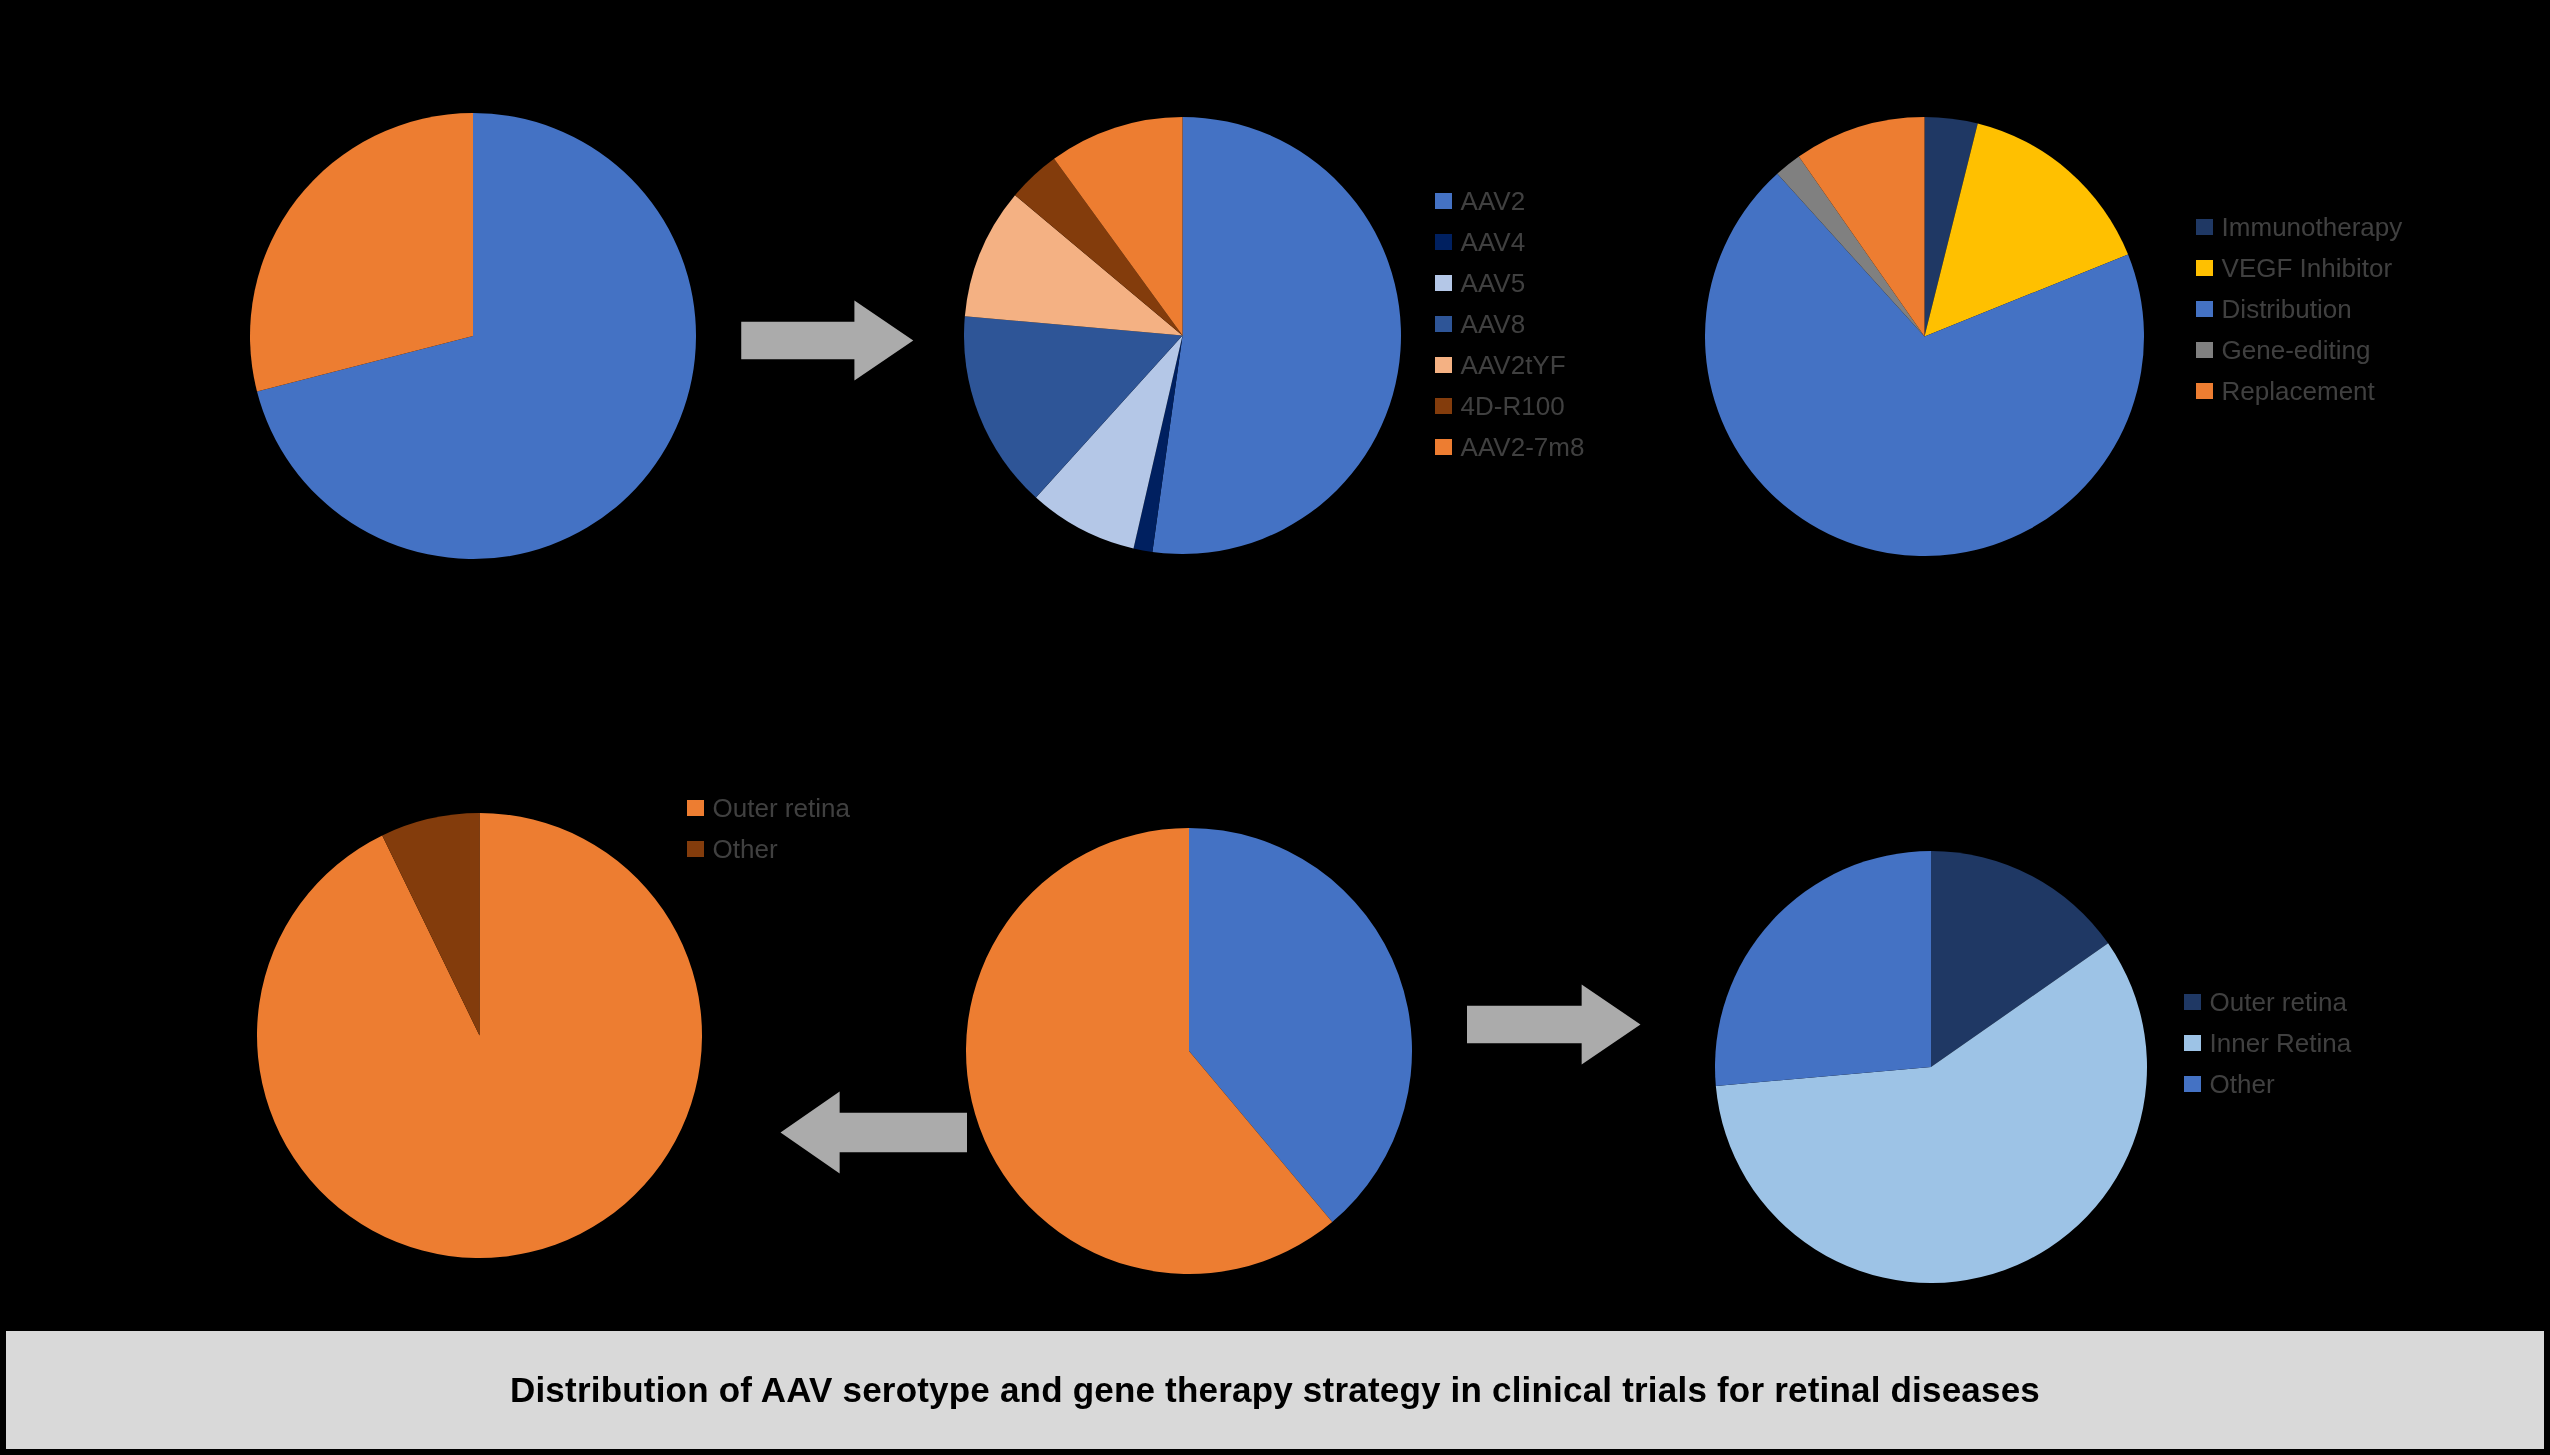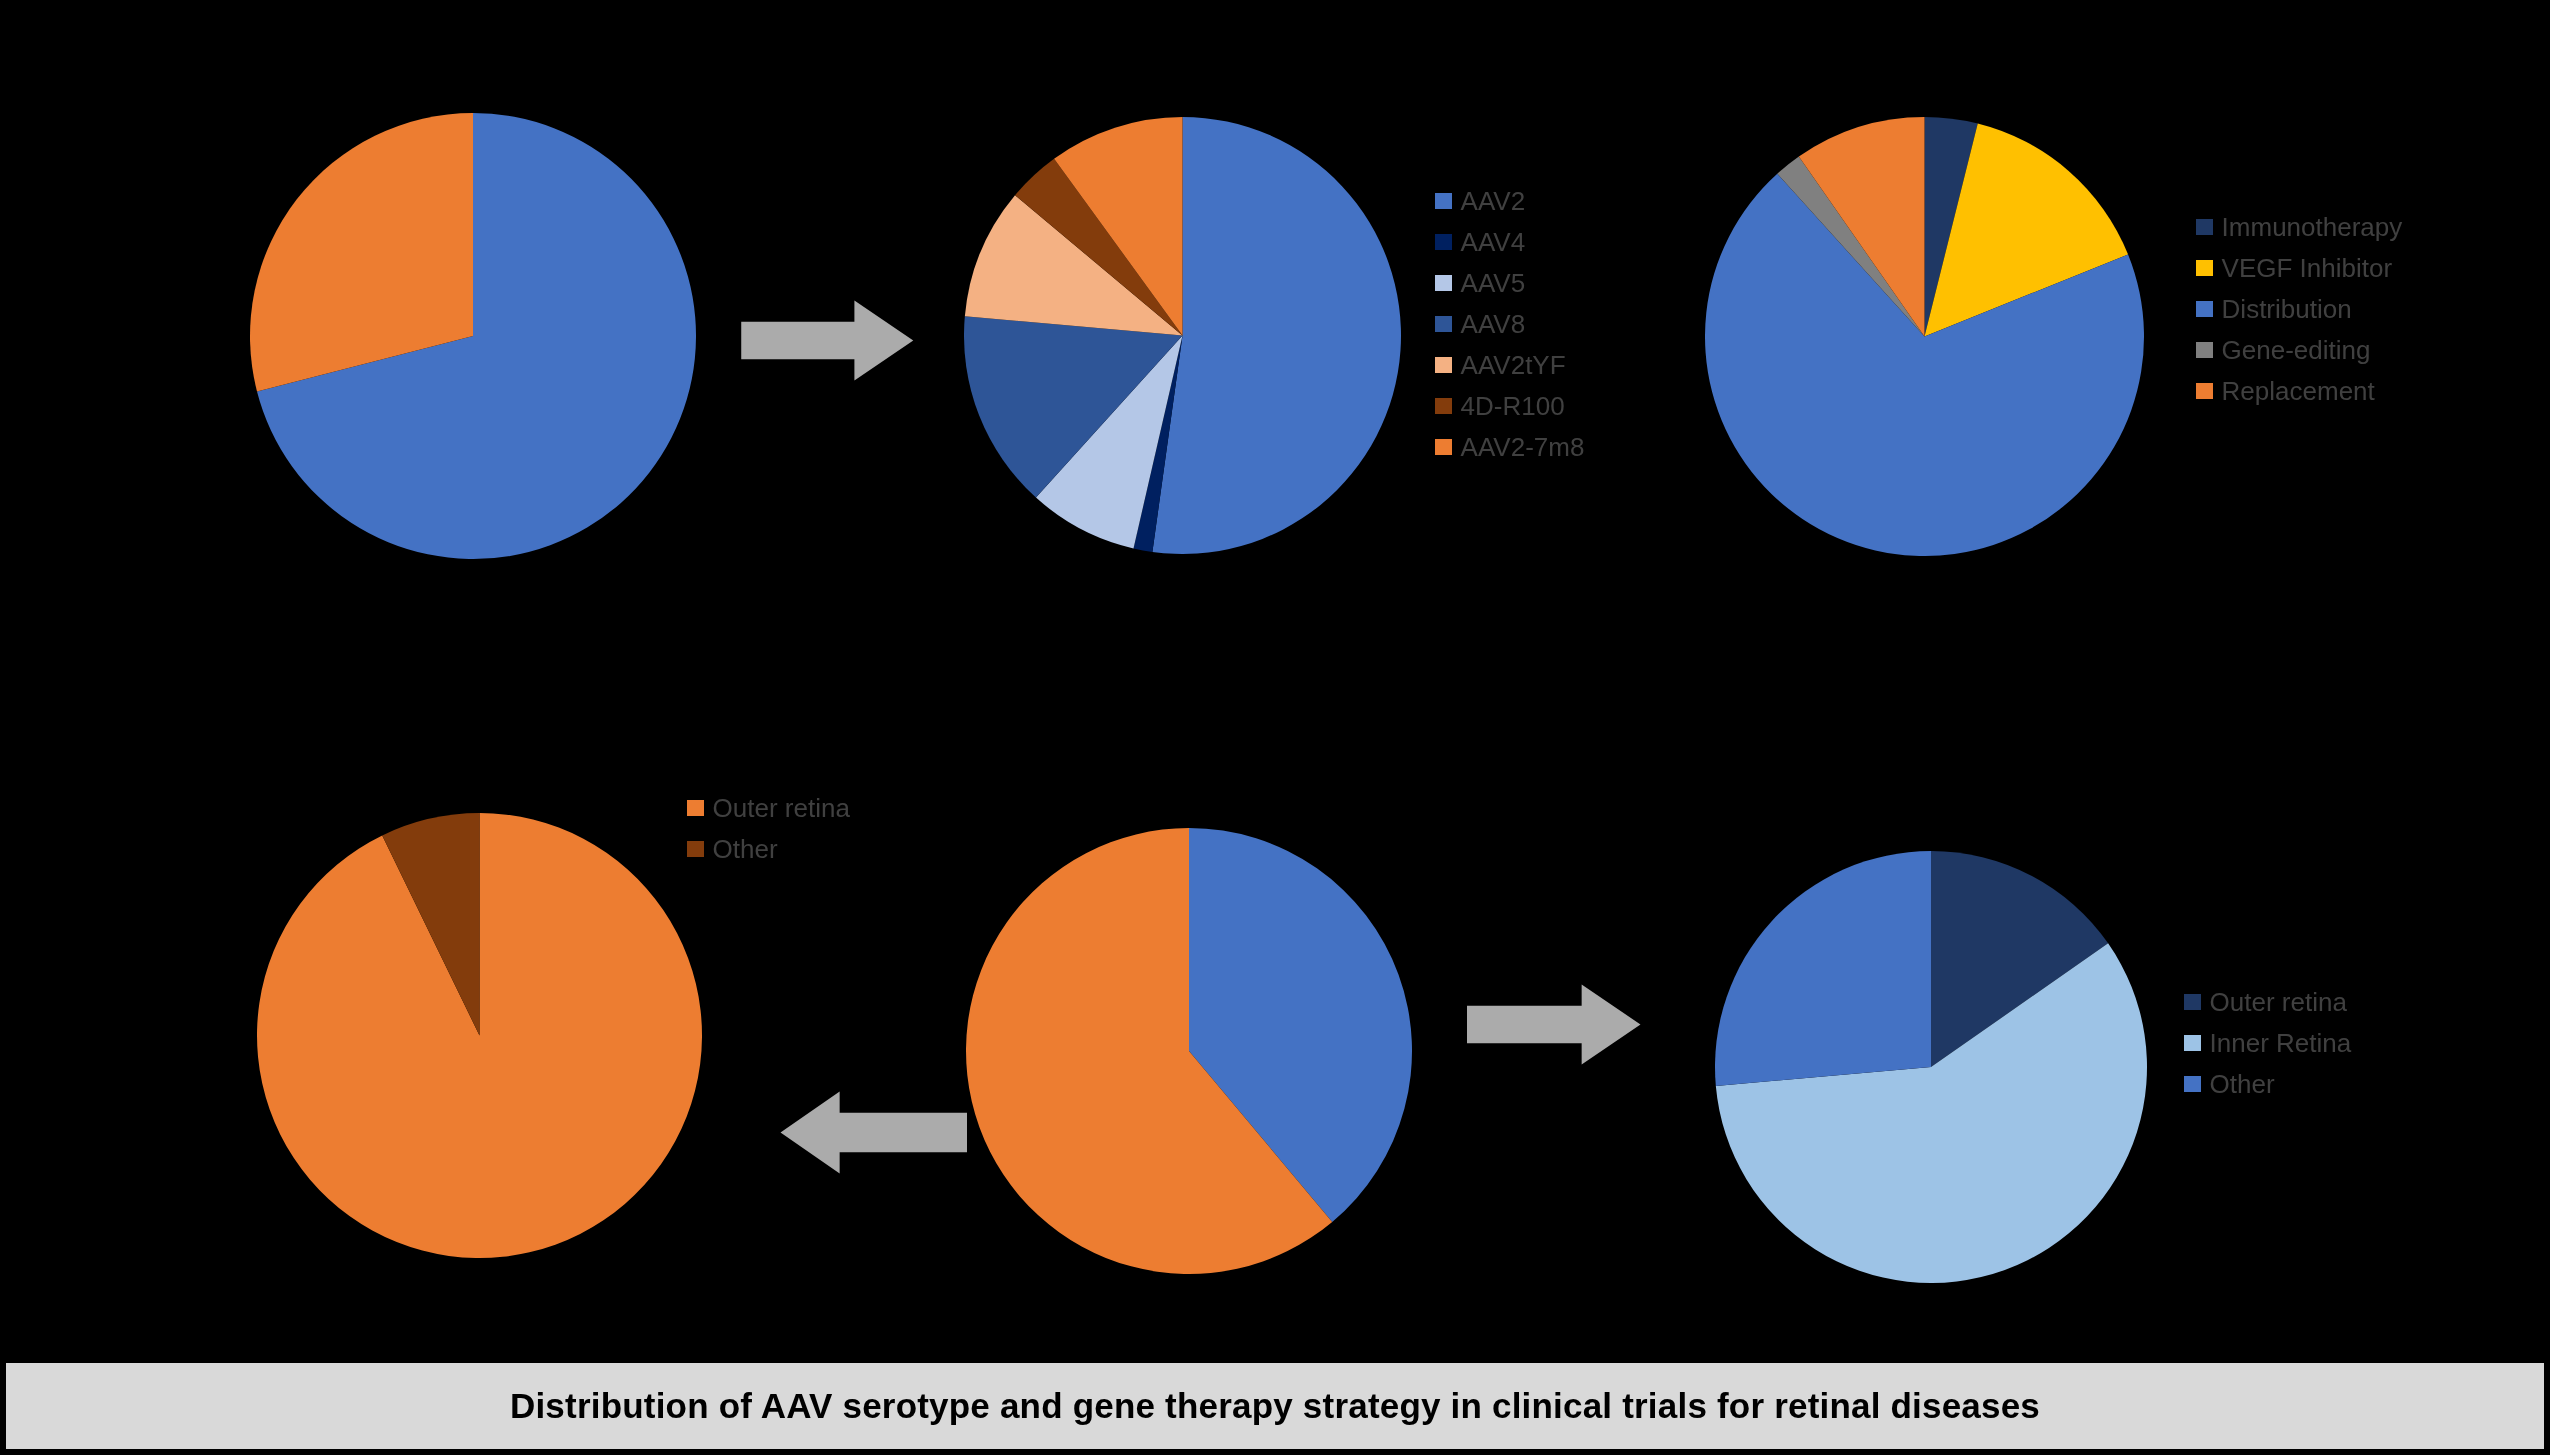--- a/index.html
+++ b/index.html
@@ -11,21 +11,21 @@
   .pie{position:absolute;border-radius:50%;}
   .pie svg{display:block;}
 
   .legend{position:absolute;}
   .legend-row{display:flex;align-items:center;margin-bottom:15px;text-align:right;}
   .legend-swatch{width:16.6px;height:16.6px;margin-right:9px;flex:0 0 auto;}
   .legend-label{color:#404040;font-size:26px;line-height:1;white-space:nowrap;}
 
   .arrow{position:absolute;}
 
-  #caption-bar{position:absolute;left:6px;right:6px;bottom:6px;height:86px;
+  #caption-bar{position:absolute;left:6px;right:6px;bottom:6px;height:118px;
       background:#D9D9D9;display:flex;align-items:center;justify-content:center;}
   #caption-text{color:#000;font-size:35px;font-weight:bold;letter-spacing:0.2px;
       font-family:"Liberation Sans","DejaVu Sans",sans-serif;}
 </style>
 </head>
 <body>
 
 <div id="canvas">
 
   <div class="pie" style="left:250px;top:113px;width:446px;height:446px;">

